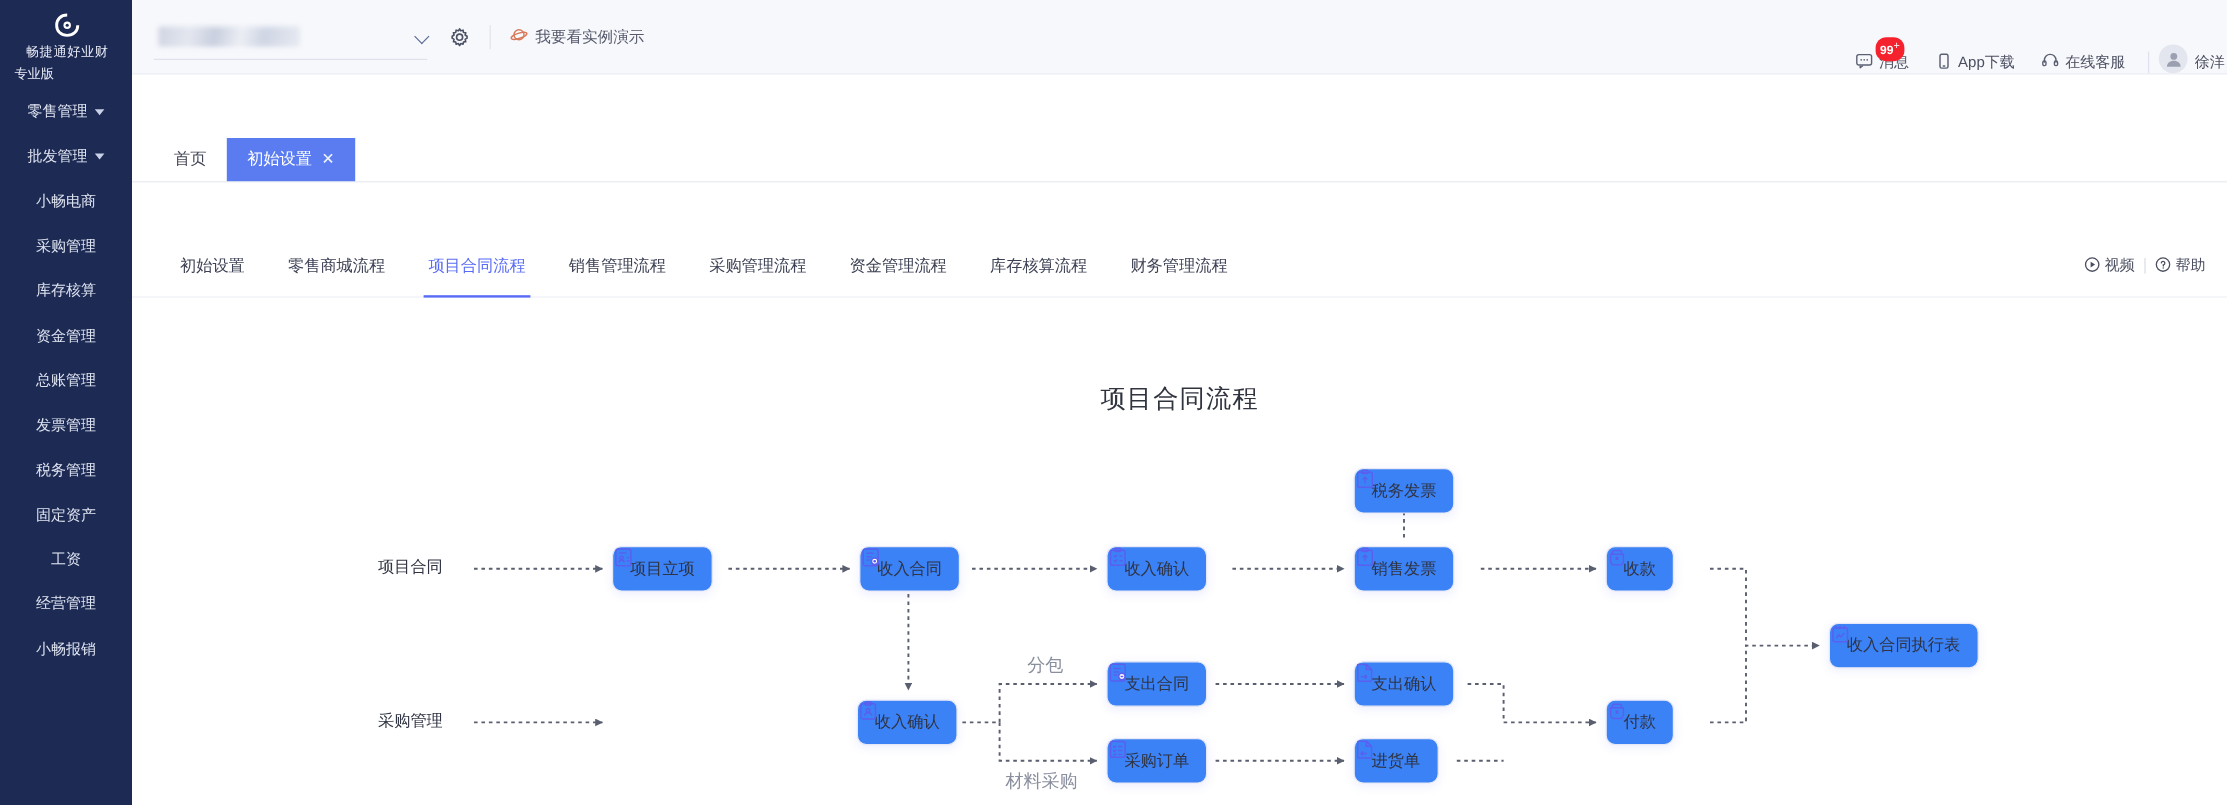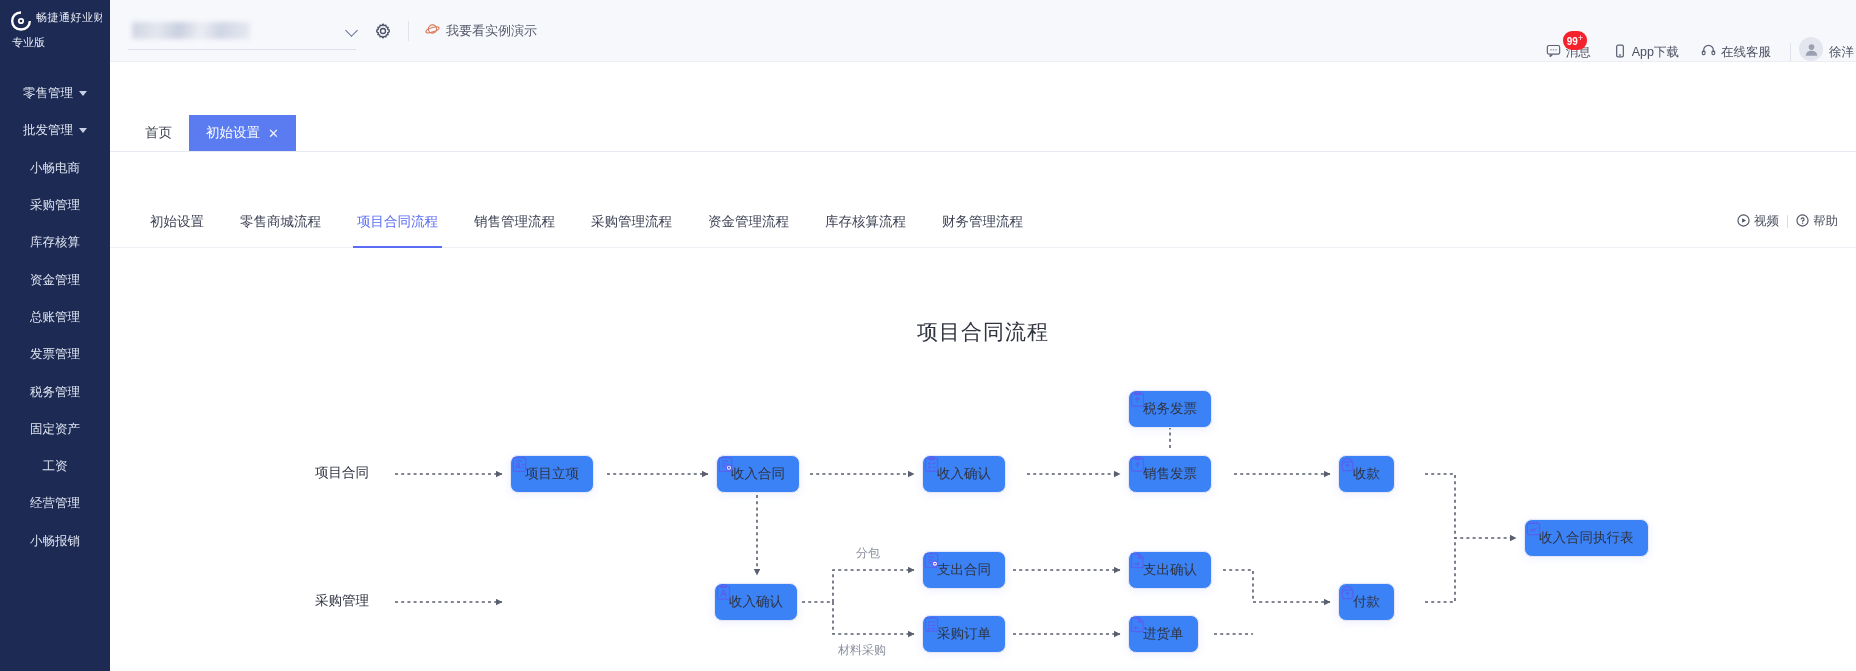--- a/index.html
+++ b/index.html
@@ -9,21 +9,21 @@
     background: #ffffff; overflow: hidden;
   }
   .app { position: relative; width: 1856px; height: 671px; display: flex; }
 
   
   .sidebar {
     width: 110px; background: #1d2a54; flex: 0 0 110px;
     display: flex; flex-direction: column; position: relative;
   }
   .brand { height: 71px; padding: 10px 8px 0 10px; position: relative; }
-  .brand-row { display: flex; gap: 4px; }
+  .brand-row { display: flex; align-items: center; gap: 4px; flex-direction: column; }
   .logo-mark {
     width: 22px; height: 22px; border-radius: 50%;
     background: #1d2a54; position: relative; flex: 0 0 22px;
   }
   .logo-mark svg { display: block; }
   .brand-name {
     color: #e8ecf6; font-size: 11px; letter-spacing: .5px;
     white-space: nowrap; overflow: hidden; text-overflow: clip;
   }
   .brand-sub { color: #e8ecf6; font-size: 11px; margin-top: 3px; padding-left: 2px; }
@@ -149,21 +149,21 @@
     border: 1px solid #e6e8f5; border-radius: 8px;
     box-shadow: 0 2px 8px rgba(90,108,245,.10);
     display: flex; align-items: center; gap: 8px; padding: 0 14px;
     font-size: 13.5px; color: #2f3342; white-space: nowrap; cursor: pointer;
   }
   .node .ico { width: 17px; height: 17px; flex: 0 0 17px; display: block; }
   .row-label {
     position: absolute; font-size: 13.5px; color: #2f3342; white-space: nowrap;
   }
   .edge-label {
-    position: absolute; font-size: 12px; color: #8a8f9e; white-space: nowrap;
+    position: absolute; font-size: 15px; color: #8a8f9e; white-space: nowrap;
   }
 </style>
 </head>
 <body>
 
 <div class="app">
 
   <aside class="sidebar">
     <div class="brand">
       <div class="brand-row">

